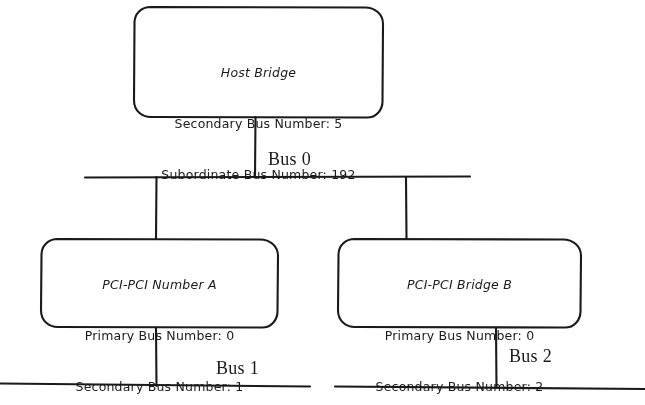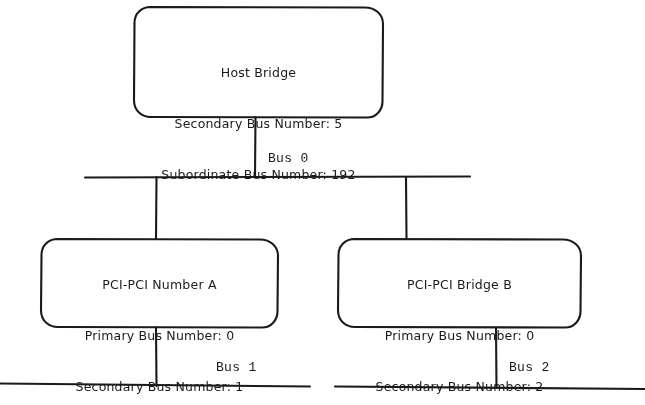--- a/index.html
+++ b/index.html
@@ -28,27 +28,27 @@
     font-family: "DejaVu Sans", sans-serif;
     font-size: 12.5px;
     line-height: 17px;
     letter-spacing: 0.2px;
     white-space: pre;
     pointer-events: none;
   }
   .bus-label {
     position: absolute;
     color: #1a1a1a;
-    font-family: Liberation Mono, monospace;
-    font-size: 13px;
+    font-family: Liberation Serif, serif;
+    font-size: 18px;
     line-height: 16px;
     letter-spacing: 0.3px;
     white-space: pre;
   }
-  .node-title { display: block; }
+  .node-title { display: block; font-style: italic; }
   .node-line  { display: block; }
 </style>
 </head>
 <body>
 
 <svg id="diagram-canvas" viewBox="0 0 645 405" xmlns="http://www.w3.org/2000/svg">
 
   <path d="M 151 7
            C 141 7, 134 14, 134.5 24
            L 134 100
@@ -111,13 +111,13 @@
 
 <div class="node-label" style="left:338px; top:242px; width:243px;">
   <span class="node-title">PCI-PCI Bridge B</span>
   <span class="node-line">Primary Bus Number: 0</span>
   <span class="node-line">Secondary Bus Number: 2</span>
   
 </div>
 
 <div class="bus-label" style="left:268px; top:151px;">Bus 0</div>
 <div class="bus-label" style="left:169px; top:360px;margin-left:47px;">Bus 1</div>
-<div class="bus-label" style="left:509px; top:360px;">Bus 2</div>
+<div class="bus-label" style="left:509px; top:348px;">Bus 2</div>
 
 </body></html>

